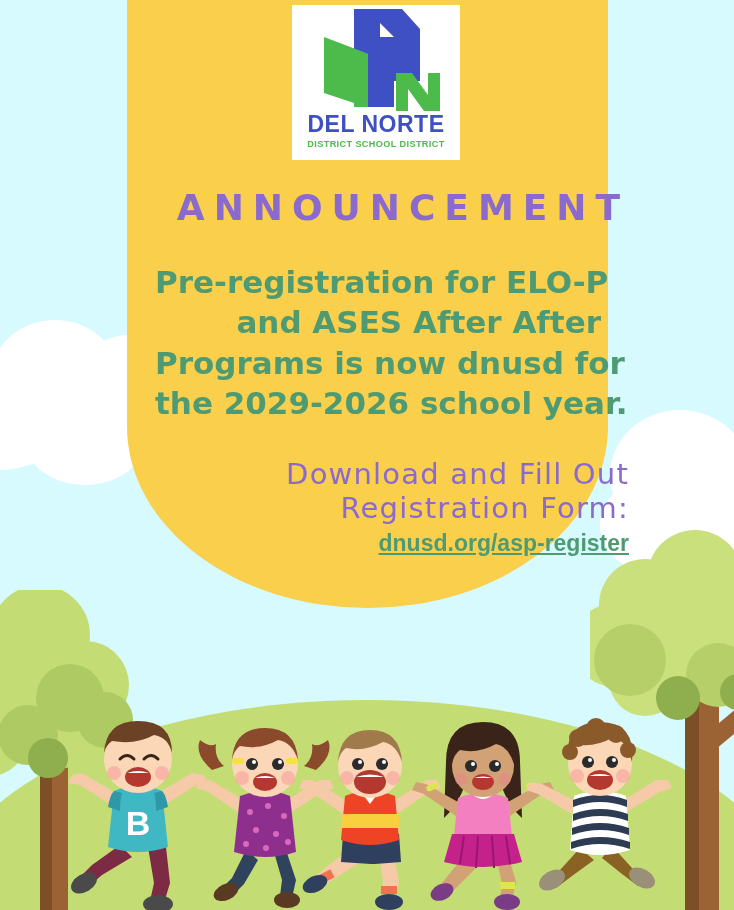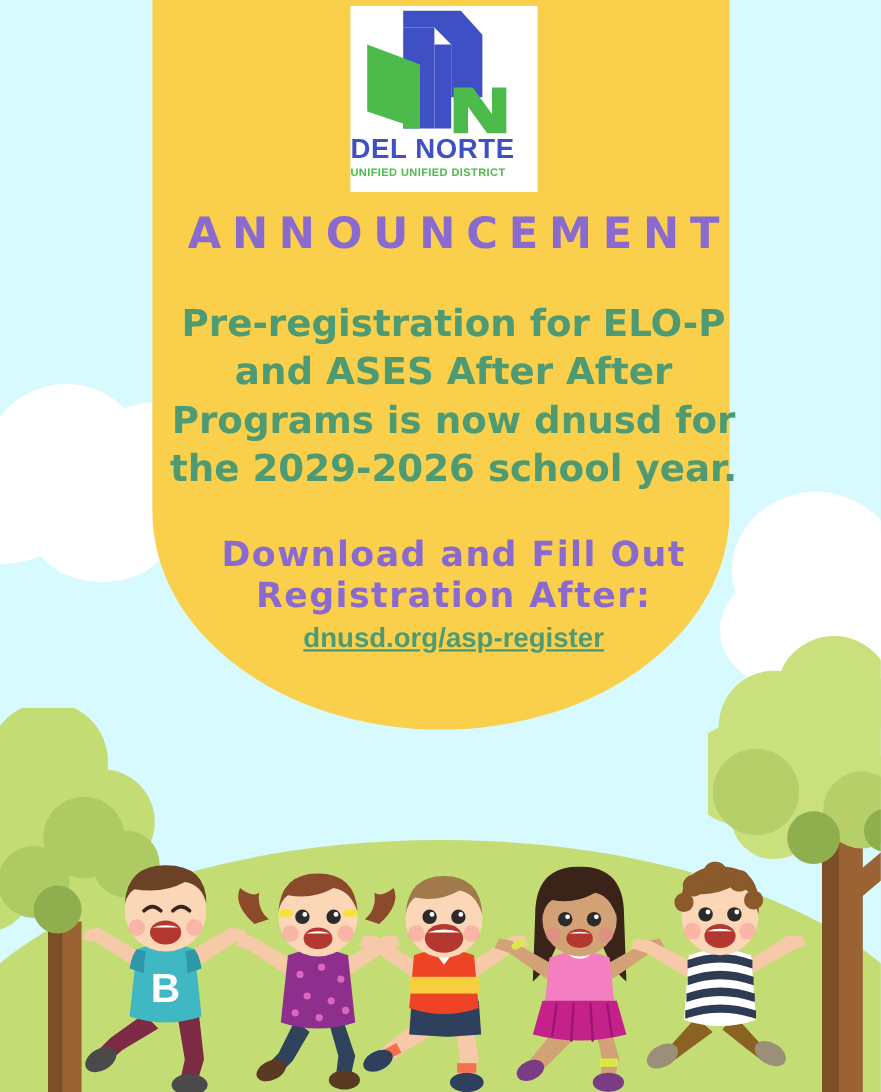--- a/index.html
+++ b/index.html
@@ -33,65 +33,65 @@
   .banner {
     position:absolute; left:127px; top:-40px; width:481px; height:648px;
     background:#f9cf4c;
     border-bottom-left-radius:50% 28%;
     border-bottom-right-radius:50% 28%;
     z-index:3;
   }
 
   
   .logo-card {
-    position:absolute; left:292px; top:5px; width:156px; height:155px;
+    position:absolute; left:292px; top:5px; width:168px; height:155px;
     background:#ffffff; z-index:6;
-    display:flex; flex-direction:column; align-items:flex-start; justify-content:flex-start;
+    display:flex; flex-direction:column; align-items:center; justify-content:flex-start;
   }
   .logo-mark { width:132px; height:108px; margin-top:2px; }
   .logo-name {
     font-family:"Liberation Sans", sans-serif;
     font-weight:bold; color:#3f4fc4; font-size:23px;
     letter-spacing:0.5px; line-height:1; margin-top:-2px;
   }
   .logo-sub {
     font-family:"Liberation Sans", sans-serif;
     font-weight:bold; color:#4cbb4c; font-size:9.2px;
     letter-spacing:0.35px; margin-top:3px;
   }
 
   
-  .content { position:absolute; left:127px; top:0; width:502px; z-index:7; text-align:center; }
+  .content { position:absolute; left:127px; top:12px; width:502px; z-index:7; text-align:right; }
 
   .announcement {
     margin-top:178px;
     font-family:"DejaVu Sans", sans-serif;
     font-weight:bold;
     font-size:36px;
     letter-spacing:9px;
     color:#8b6ad0;
     text-indent:9px;
     line-height:1;
   }
 
   .body-copy {
     margin-top:36px;
     font-family:"DejaVu Sans", sans-serif;
     font-weight:bold;
     font-size:31px;
     line-height:1.3;
     color:#4e9a72;
-    padding:0 12px;
+    padding:0 28px;
   }
   .body-copy span { display:block; white-space:nowrap; }
 
   .cta {
     margin-top:34px;
     font-family:"DejaVu Sans", sans-serif;
-    font-weight:bold;
+    font-weight:normal;
     font-size:29px;
     line-height:1.18;
     color:#8b6ad0;
     letter-spacing:1.2px;
   }
   .cta span { display:block; white-space:nowrap; }
 
   .url {
     margin-top:4px;
     font-family:Liberation Sans, sans-serif;
@@ -175,36 +175,36 @@
   <div class="logo-card">
     <svg class="logo-mark" viewBox="0 0 132 108">
       <path d="M44 2 L92 2 L110 22 L110 74 L84 74 L84 30 L70 16 L44 16 Z" fill="#3f4fc4"></path>
       <path d="M44 16 L70 16 L70 100 L44 100 Z" fill="#3f4fc4"></path>
       <path d="M70 30 L84 30 L84 100 L70 100 Z" fill="#3f4fc4"></path>
       <path d="M14 30 L56 46 L56 100 L14 86 Z" fill="#4cbb4c"></path>
       <path d="M58 46 L58 100 L44 100 L44 52 Z" fill="#4cbb4c"></path>
       <path d="M86 66 L102 66 L118 88 L118 66 L130 66 L130 104 L114 104 L98 82 L98 104 L86 104 Z" fill="#4cbb4c"></path>
     </svg>
     <div class="logo-name">DEL NORTE</div>
-    <div class="logo-sub">UNIFIED UNIFIED DISTRICT</div>
+    <div class="logo-sub">DISTRICT SCHOOL DISTRICT</div>
   </div>
 
   <div class="content">
     <div class="announcement">ANNOUNCEMENT</div>
 
     <div class="body-copy">
       <span>Pre-registration for ELO-P</span>
       <span>and ASES After After</span>
       <span>Programs is now dnusd for</span>
       <span>the 2029-2026 school year.</span>
     </div>
 
     <div class="cta">
       <span>Download and Fill Out</span>
-      <span>Registration After:</span>
+      <span>Registration Form:</span>
     </div>
 
     <div class="url">dnusd.org/asp-register</div>
   </div>
 
   <div class="hill"></div>
 
   <div class="tree tree-left">
     <div class="trunk trunk-main"></div>
     <div class="trunk trunk-shade"></div>

